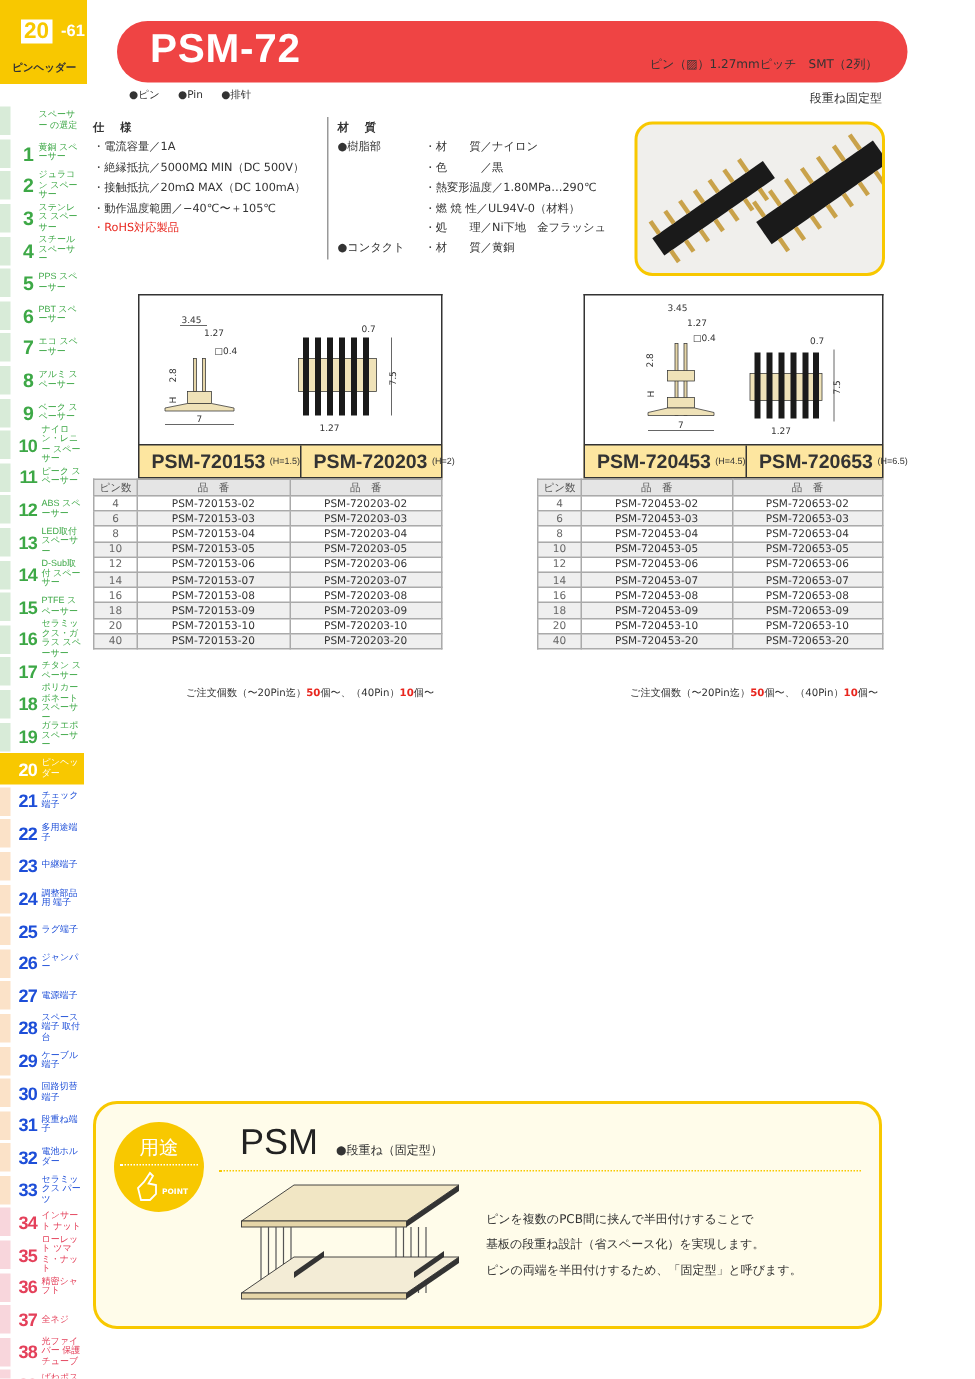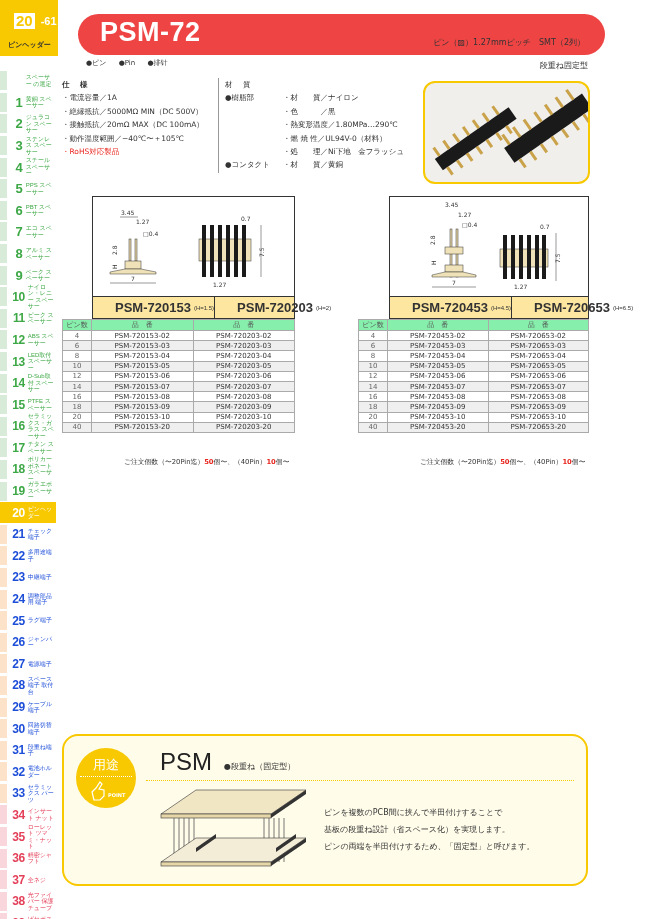--- a/index.html
+++ b/index.html
@@ -33,26 +33,26 @@
 
 #spec{left:62px;top:78px;font-size:7.5px;line-height:13.4px;color:#333}
 #spec .h{font-weight:bold;letter-spacing:4px}
 #spec .red{color:#e8261e}
 #mat{left:218px;top:78px;font-size:7.5px;line-height:13.4px;border-left:1px solid #999;padding-left:6px;height:95px}
 #mat .row{display:flex}
 #mat .k{width:58px}
 #photo{left:423px;top:81px;width:167px;height:103px;border:2px solid #f8c800;border-radius:12px;background:#f0efec;overflow:hidden}
 .diag{position:absolute;border:1px solid #333;border-bottom:none;background:#fff}
 .hdrrow{position:absolute;display:flex;border:1px solid #333;background:#fde6a0}
-.hdrrow div{flex:1;font-family:"Liberation Sans",sans-serif;font-weight:bold;font-size:13px;padding-left:22px;display:flex;align-items:center;white-space:nowrap}
+.hdrrow div{flex:1;font-family:"Liberation Sans",sans-serif;font-weight:bold;font-size:13px;padding-left:8px;display:flex;align-items:center;white-space:nowrap}
 .hdrrow div:first-child{border-right:1px solid #333}
 .hdrrow small{font-size:6px;font-weight:normal;margin-left:3px}
 table.pt{position:absolute;border-collapse:collapse;font-size:7px;border:1px solid #333;font-family:"DejaVu Sans",sans-serif}
 table.pt td,table.pt th{border:1px solid #aaa;height:10.2px;text-align:center;color:#333;font-weight:normal;padding:0}
-table.pt th{background:#86efac;color:#555}
+table.pt th{background:#e5e5e5;color:#555}
 table.pt tr:nth-child(odd) td{background:#efefef}
 table.pt td.pin{color:#666}
 .note{position:absolute;font-size:6.8px;color:#333}
 .note b{color:#e8261e}
 
 #usage{left:62px;top:734px;width:526px;height:152px;background:#fffcea;border:2px solid #f8c800;border-radius:16px}
 #usage .circle{position:absolute;left:12px;top:12px;width:60px;height:60px;border-radius:50%;background:#f8c800}
 #usage .circle .k{position:absolute;left:0;right:0;top:8px;text-align:center;color:#fff;font-weight:normal;font-size:13px}
 #usage .circle .pt{position:absolute;left:32px;top:44px;color:#fff;font-size:5px;font-weight:bold}
 #usage .ttl{position:absolute;left:96px;top:12px;font-family:"Liberation Sans",sans-serif;font-weight:normal;font-size:24px;color:#222}
@@ -287,21 +287,21 @@
 
 <div id="spec" class="abs">
   <div class="h">仕 様</div>
   <div>・電流容量／1A</div>
   <div>・絶縁抵抗／5000MΩ MIN（DC 500V）</div>
   <div>・接触抵抗／20mΩ MAX（DC 100mA）</div>
   <div>・動作温度範囲／−40℃〜＋105℃</div>
   <div class="red">・RoHS対応製品</div>
 </div>
 <div id="mat" class="abs">
-  <div class="h" style="font-weight:normal;letter-spacing:4px">材 質</div>
+  <div class="h" style="font-weight:bold;letter-spacing:4px">材 質</div>
   <div id="matrows">
       <div class="row">
         <span class="k">●樹脂部</span>
         <span>・材　　質／ナイロン</span>
       </div>
       <div class="row">
         <span class="k"></span>
         <span>・色　　　／黒</span>
       </div>
       <div class="row">

